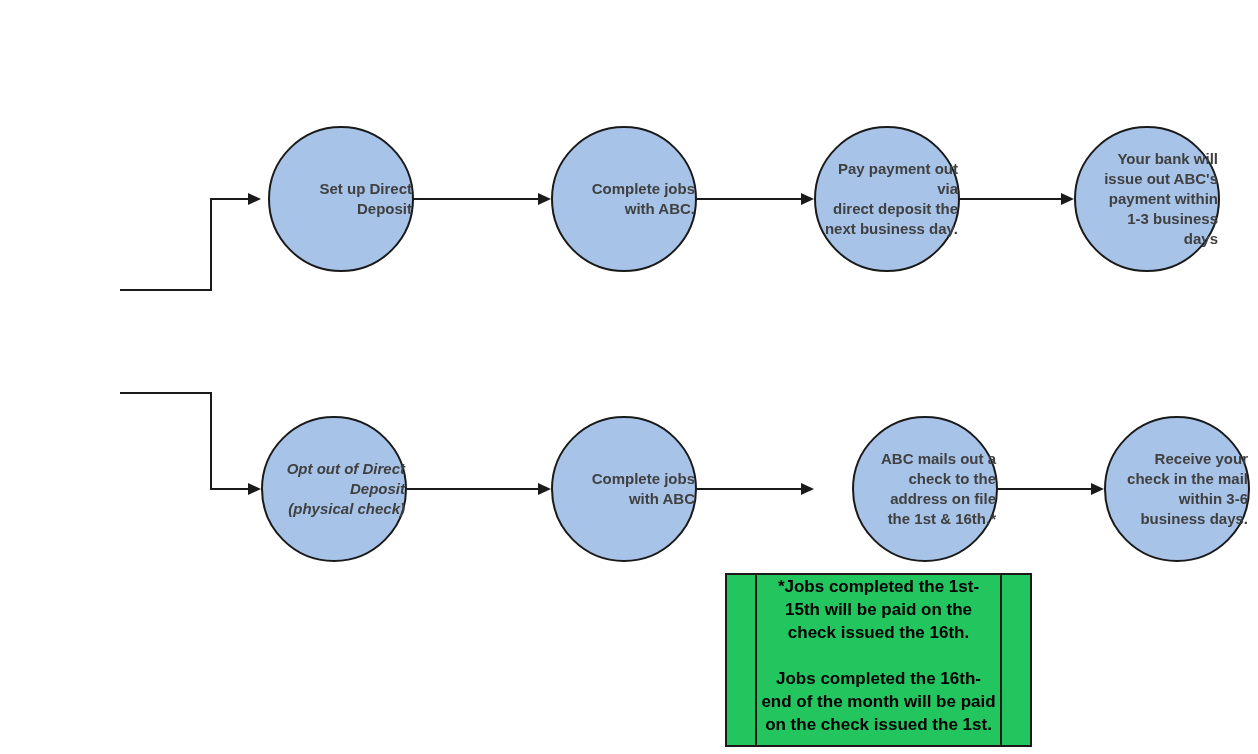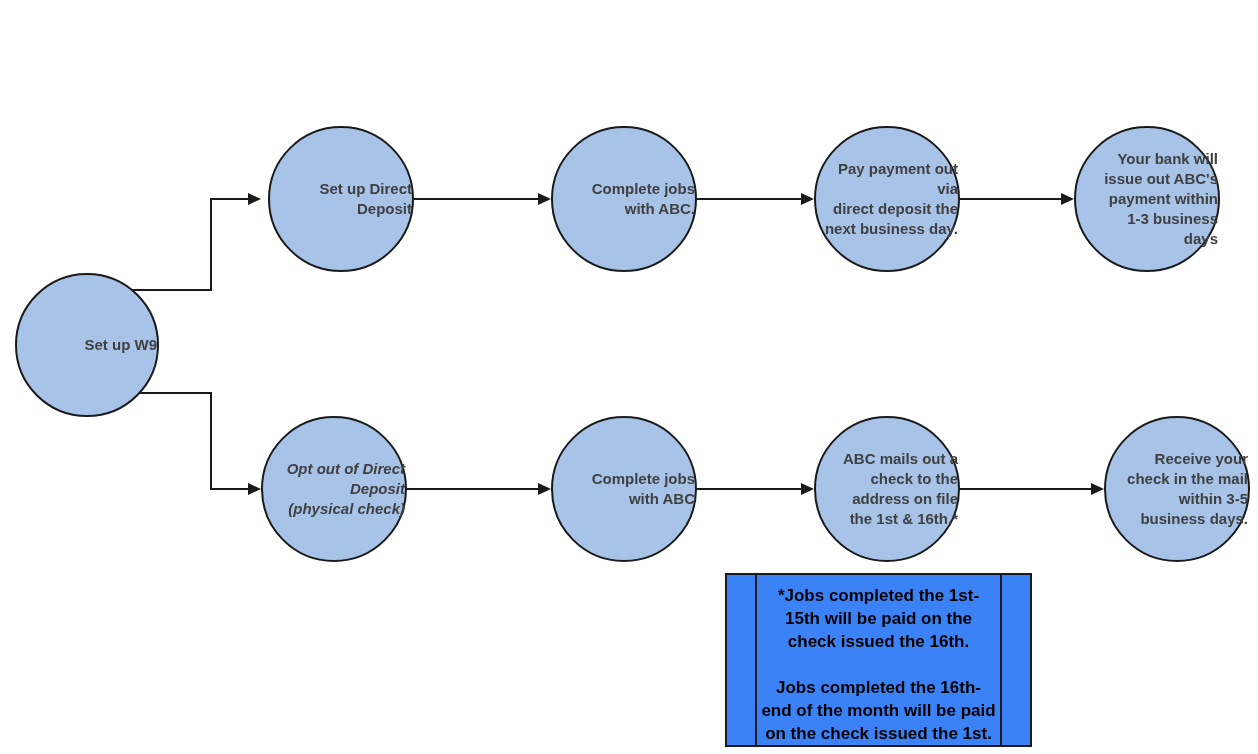--- a/index.html
+++ b/index.html
@@ -53,21 +53,21 @@
     width: 158px; 
     text-align: right;
   }
   #n-w9 { left: 15px;  top: 273px; width: 144px; height: 144px; }
   #n-t1 { left: 268px; top: 126px; }
   #n-t2 { left: 551px; top: 126px; }
   #n-t3 { left: 814px; top: 126px; }
   #n-t4 { left: 1074px; top: 126px; }
   #n-b1 { left: 261px; top: 416px; font-style: italic; }
   #n-b2 { left: 551px; top: 416px; }
-  #n-b3 { left: 814px; top: 416px; }
+  #n-b3 { left: 852px; top: 416px; }
   #n-b4 { left: 1104px; top: 416px; }
 
   
   #e1a { left: 120px; top: 289px; width: 92px; }
   #e1b { left: 210px; top: 198px; height: 93px; }
   #e1c { left: 210px; top: 198px; width: 40px; }
   #e1h { left: 248px; top: 193px; }
   #e2a { left: 120px; top: 392px; width: 92px; }
   #e2b { left: 210px; top: 392px; height: 98px; }
   #e2c { left: 210px; top: 488px; width: 40px; }
@@ -87,25 +87,25 @@
   #b3 { left: 952px; top: 488px; width: 141px; }
   #b3h { left: 1091px; top: 483px; }
 
   
   .note {
     position: absolute;
     left: 725px;
     top: 573px;
     width: 307px;
     height: 174px;
-    background: #3b82f6;
+    background: #22c55e;
     border: 2px solid #1a1a1a;
     box-sizing: border-box;
     display: flex;
-    align-items: flex-end;
+    align-items: flex-start;
     justify-content: center;
   }
   .note .side-line {
     position: absolute;
     top: 0;
     bottom: 0;
     width: 2px;
     background: #1a1a1a;
   }
   .note .side-line.left  { left: 28px; }
@@ -144,23 +144,20 @@
   <div class="h-line" id="a3"></div>
   <div class="arrow-right" id="a3h"></div>
 
   <div class="h-line" id="b1"></div>
   <div class="arrow-right" id="b1h"></div>
   <div class="h-line" id="b2"></div>
   <div class="arrow-right" id="b2h"></div>
   <div class="h-line" id="b3"></div>
   <div class="arrow-right" id="b3h"></div>
 
-  <div class="node" id="n-w9">
-    <span class="label">Set up W9</span>
-  </div>
   <div class="node" id="n-t1">
     <span class="label">Set up Direct
 Deposit</span>
   </div>
   <div class="node" id="n-t2">
     <span class="label">Complete jobs
 with ABC.</span>
   </div>
   <div class="node" id="n-t3">
     <span class="label">Pay payment out via
@@ -185,21 +182,21 @@
   </div>
   <div class="node" id="n-b3">
     <span class="label">ABC mails out a
 check to the
 address on file
 the 1st &amp; 16th.*</span>
   </div>
   <div class="node" id="n-b4">
     <span class="label">Receive your
 check in the mail
-within 3-5
+within 3-6
 business days.</span>
   </div>
 
   <div class="note">
     <div class="side-line left"></div>
     <div class="side-line right"></div>
     <div class="note-text">*Jobs completed the 1st-
 15th will be paid on the
 check issued the 16th.
 

